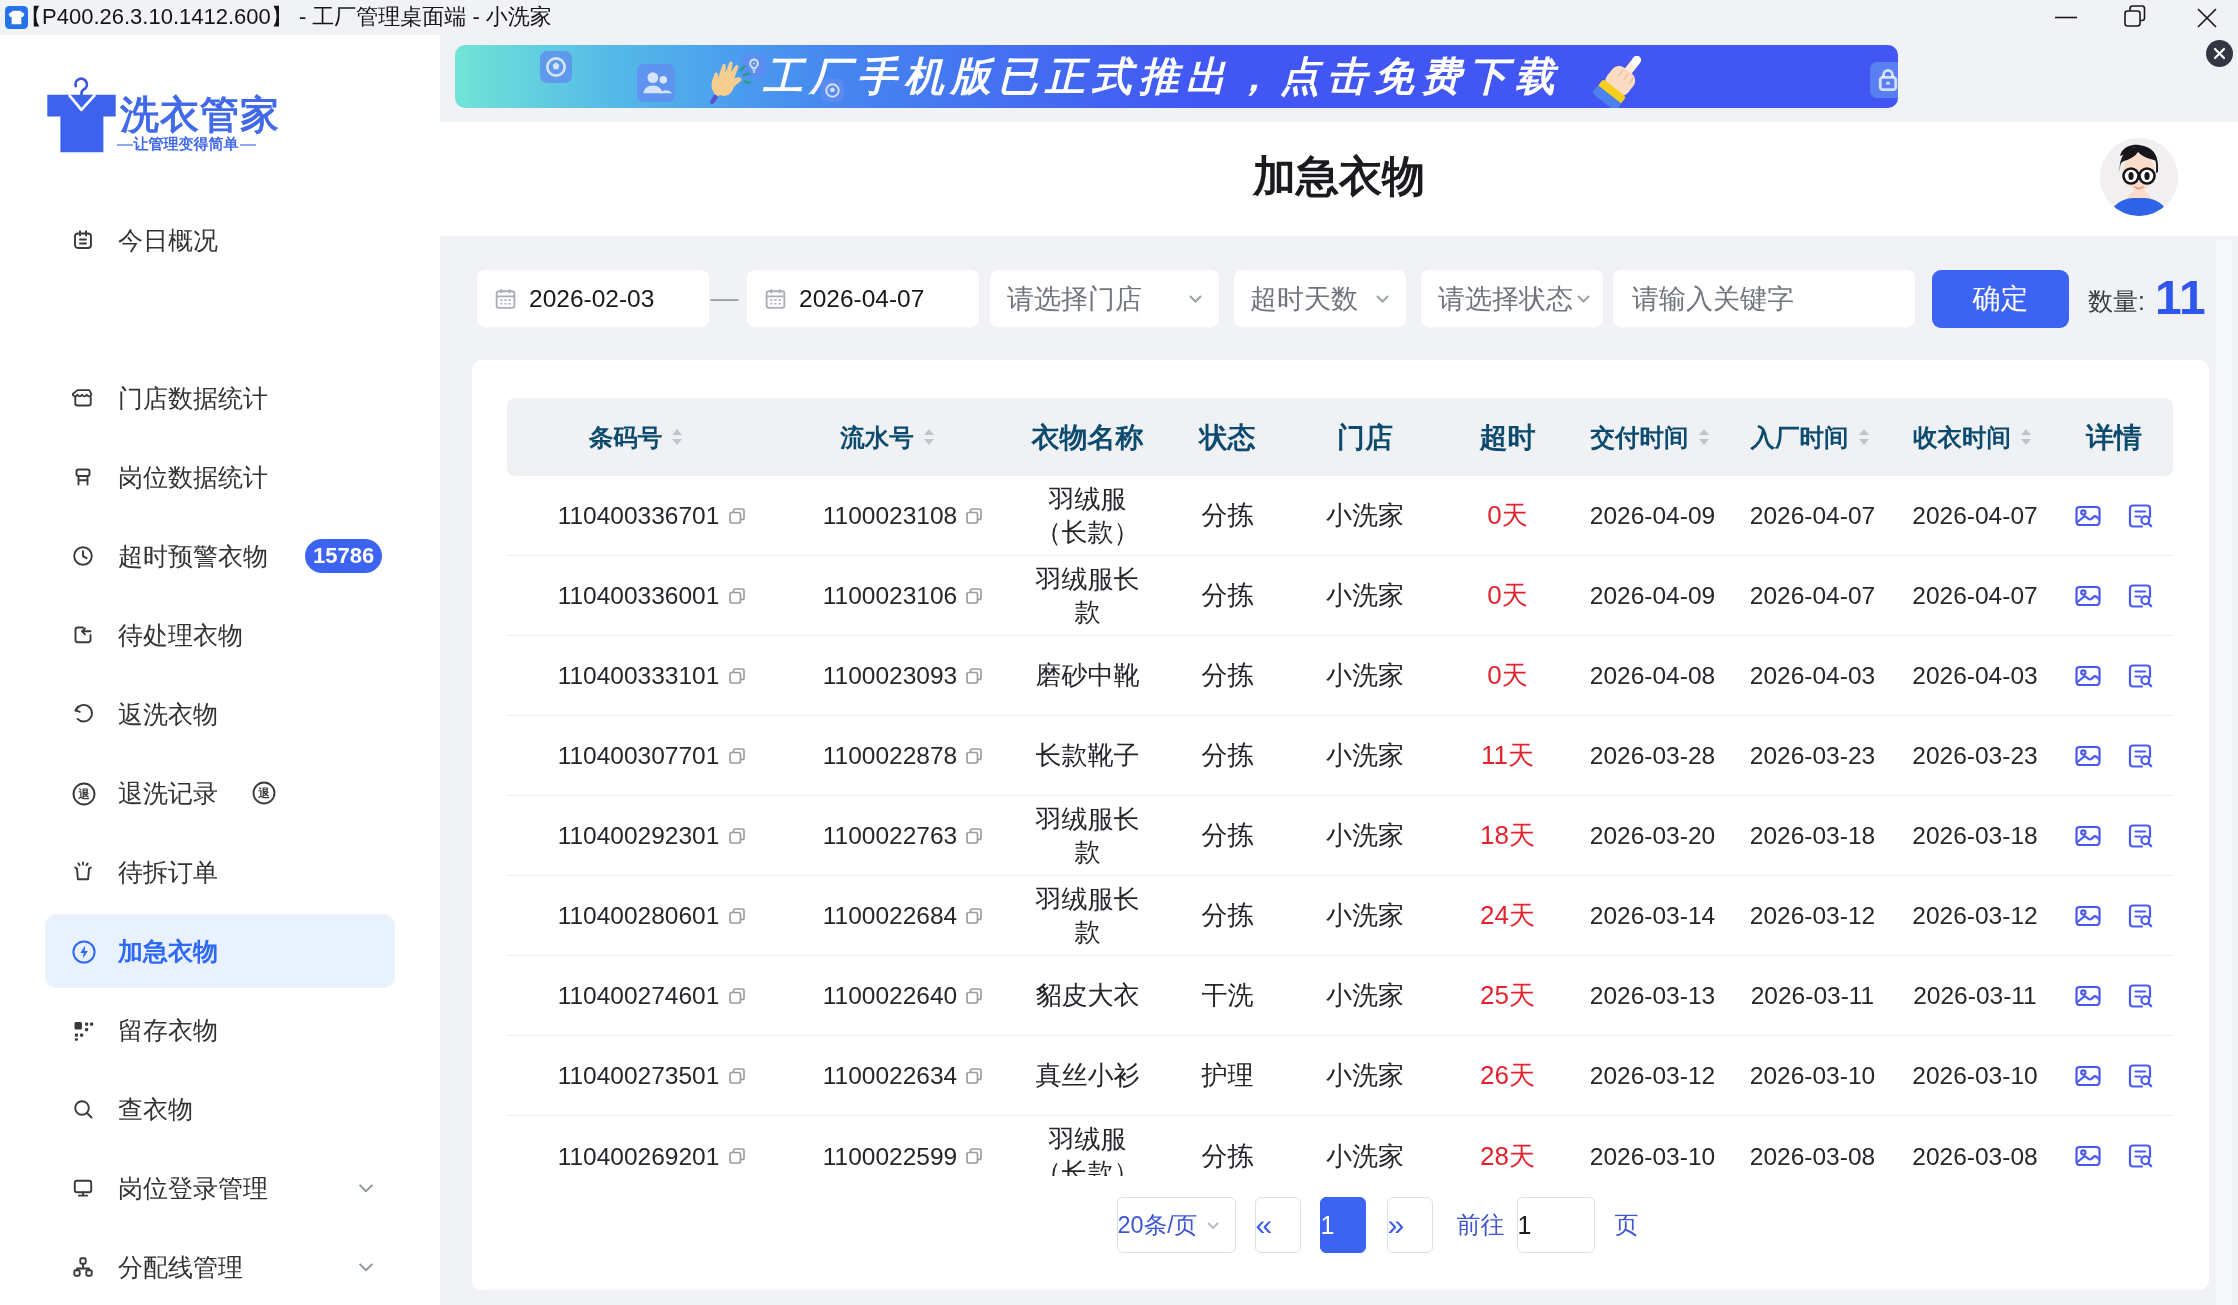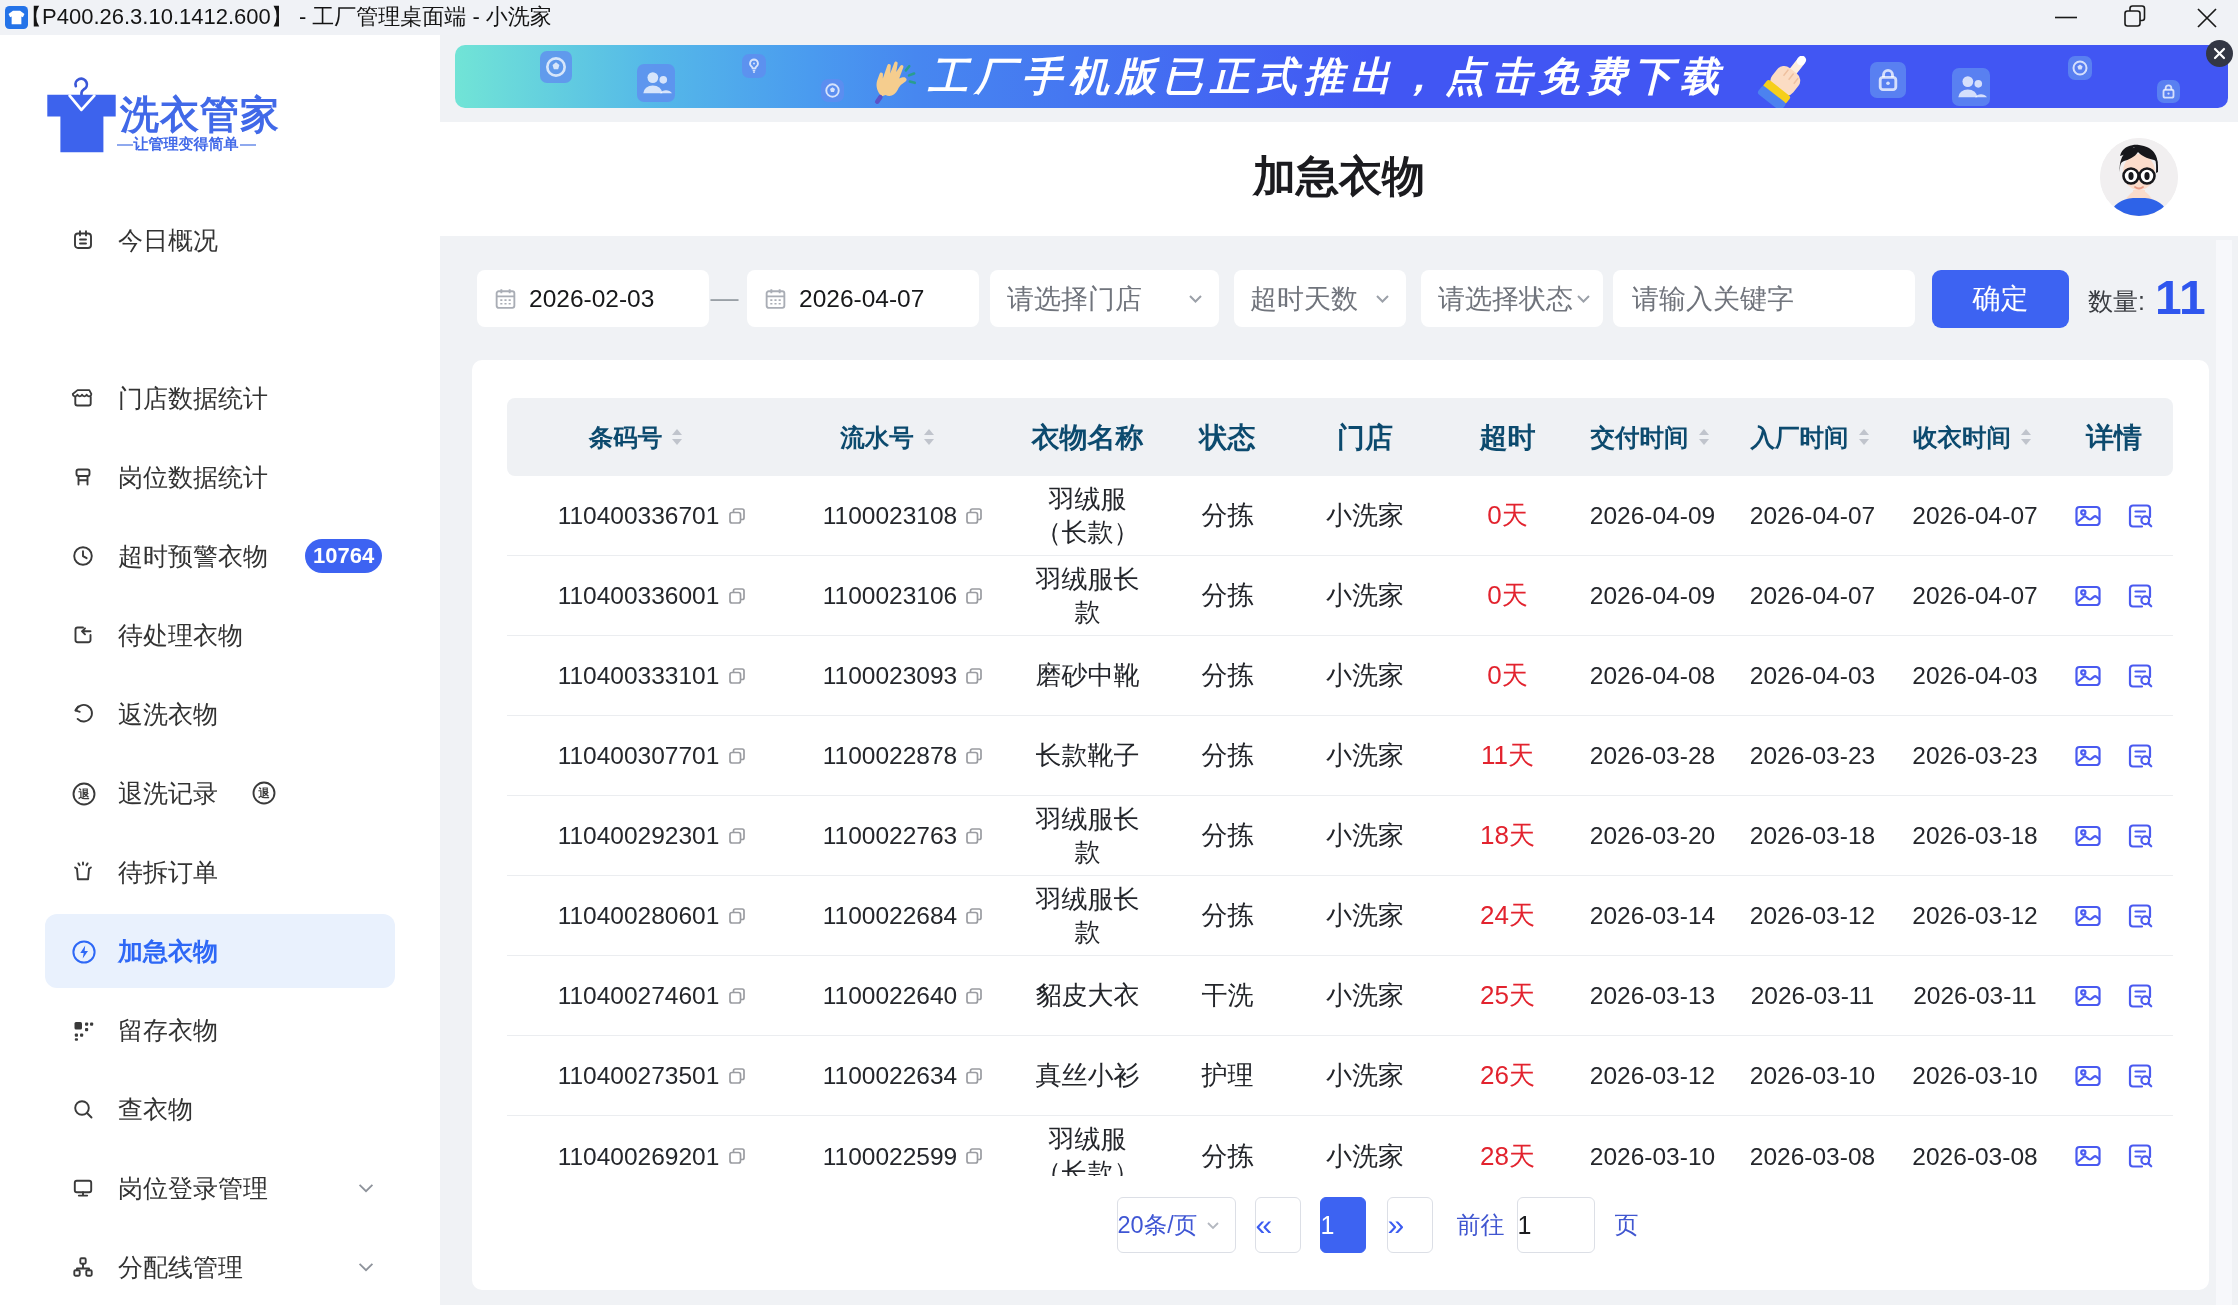--- a/index.html
+++ b/index.html
@@ -16,21 +16,21 @@
 #sidebar { left:0; top:35px; width:440px; height:1270px; background:#ffffff; }
 .menuitem { position:absolute; left:45px; width:350px; height:74px; }
 .mi-icon { position:absolute; left:26px; top:50%; transform:translateY(-50%); width:24px; height:24px; }
 .mi-text { position:absolute; left:73px; top:50%; transform:translateY(-50%); font-size:25px; color:#333; letter-spacing:0px; white-space:nowrap; }
 .mi-active { background:#e9f1fd; border-radius:12px; }
 .mi-active .mi-text { color:#2e68f6; font-weight:bold; }
 .badge { position:absolute; left:260px; top:50%; transform:translateY(-50%); background:#3d63f2; color:#fff; font-size:22px; border-radius:18px; padding:4px 8px; font-weight:bold; }
 .chev { position:absolute; left:310px; top:50%; transform:translateY(-50%); width:22px; height:22px; }
 
 
-#banner { left:455px; top:45px; width:1773px; height:63px; border-radius:10px;
+#banner { left:455px; top:45px; width:1443px; height:63px; border-radius:10px;
   background:linear-gradient(90deg,#71e4d6 0%,#55b9e8 11%,#4a9bef 20%,#4787f0 26%,#4156f3 52%,#4156f3 100%); overflow:hidden; }
 #bannertext { position:absolute; left:0; top:0; width:100%; height:63px; display:flex; align-items:center; justify-content:center; gap:0; }
 #bannertext .bt { color:#fff; font-size:40px; font-weight:bold; font-style:italic; letter-spacing:7px; white-space:nowrap; }
 .bico { position:absolute; border-radius:7px; background:rgba(96,140,240,0.78); }
 #bannerclose { left:2206px; top:40px; width:27px; height:27px; border-radius:50%; background:#333744; color:#fff; text-align:center; line-height:26px; font-size:16px; }
 
 
 #header { left:440px; top:122px; width:1798px; height:114px; background:#fff; }
 #pagetitle { position:absolute; left:0; top:26px; width:100%; text-align:center; font-size:43px; font-weight:600; color:#1b1b1f; }
 #avatar { left:2100px; top:138px; width:78px; height:78px; border-radius:50%; overflow:hidden; background:#f1eff0; }
@@ -112,21 +112,21 @@
           <path d="M7.5 11 v8.5 M16.5 11 v8.5 M7.5 15.2 h9"></path>
         </svg></span>
     <span class="mi-text">岗位数据统计</span>
   </div>
   <div class="menuitem" style="top:484px;">
     <span class="mi-icon"><svg width="24" height="24" viewBox="0 0 24 24" stroke="#3a3a3a" stroke-width="1.9" fill="none" stroke-linecap="round" stroke-linejoin="round">
           <circle cx="12" cy="12" r="8.8"></circle>
           <path d="M12 7.2 V12.2 l3.6 2"></path>
         </svg></span>
     <span class="mi-text">超时预警衣物</span>
-      <div class="badge">10764</div>
+      <div class="badge">15786</div>
   </div>
   <div class="menuitem" style="top:642px;">
     <span class="mi-icon"><svg width="24" height="24" viewBox="0 0 24 24" stroke="#3a3a3a" stroke-width="1.9" fill="none" stroke-linecap="round" stroke-linejoin="round">
           <path d="M7.2 4.6 L4.4 8.4 l4.4 1.4"></path>
           <path d="M4.8 8.6 a8.3 8.3 0 1 1 1.8 8.3"></path>
         </svg></span>
     <span class="mi-text">返洗衣物</span>
   </div>
   <div class="menuitem" style="top:563px;">
     <span class="mi-icon"><svg width="24" height="24" viewBox="0 0 24 24" stroke="#3a3a3a" stroke-width="1.9" fill="none" stroke-linecap="round" stroke-linejoin="round">

